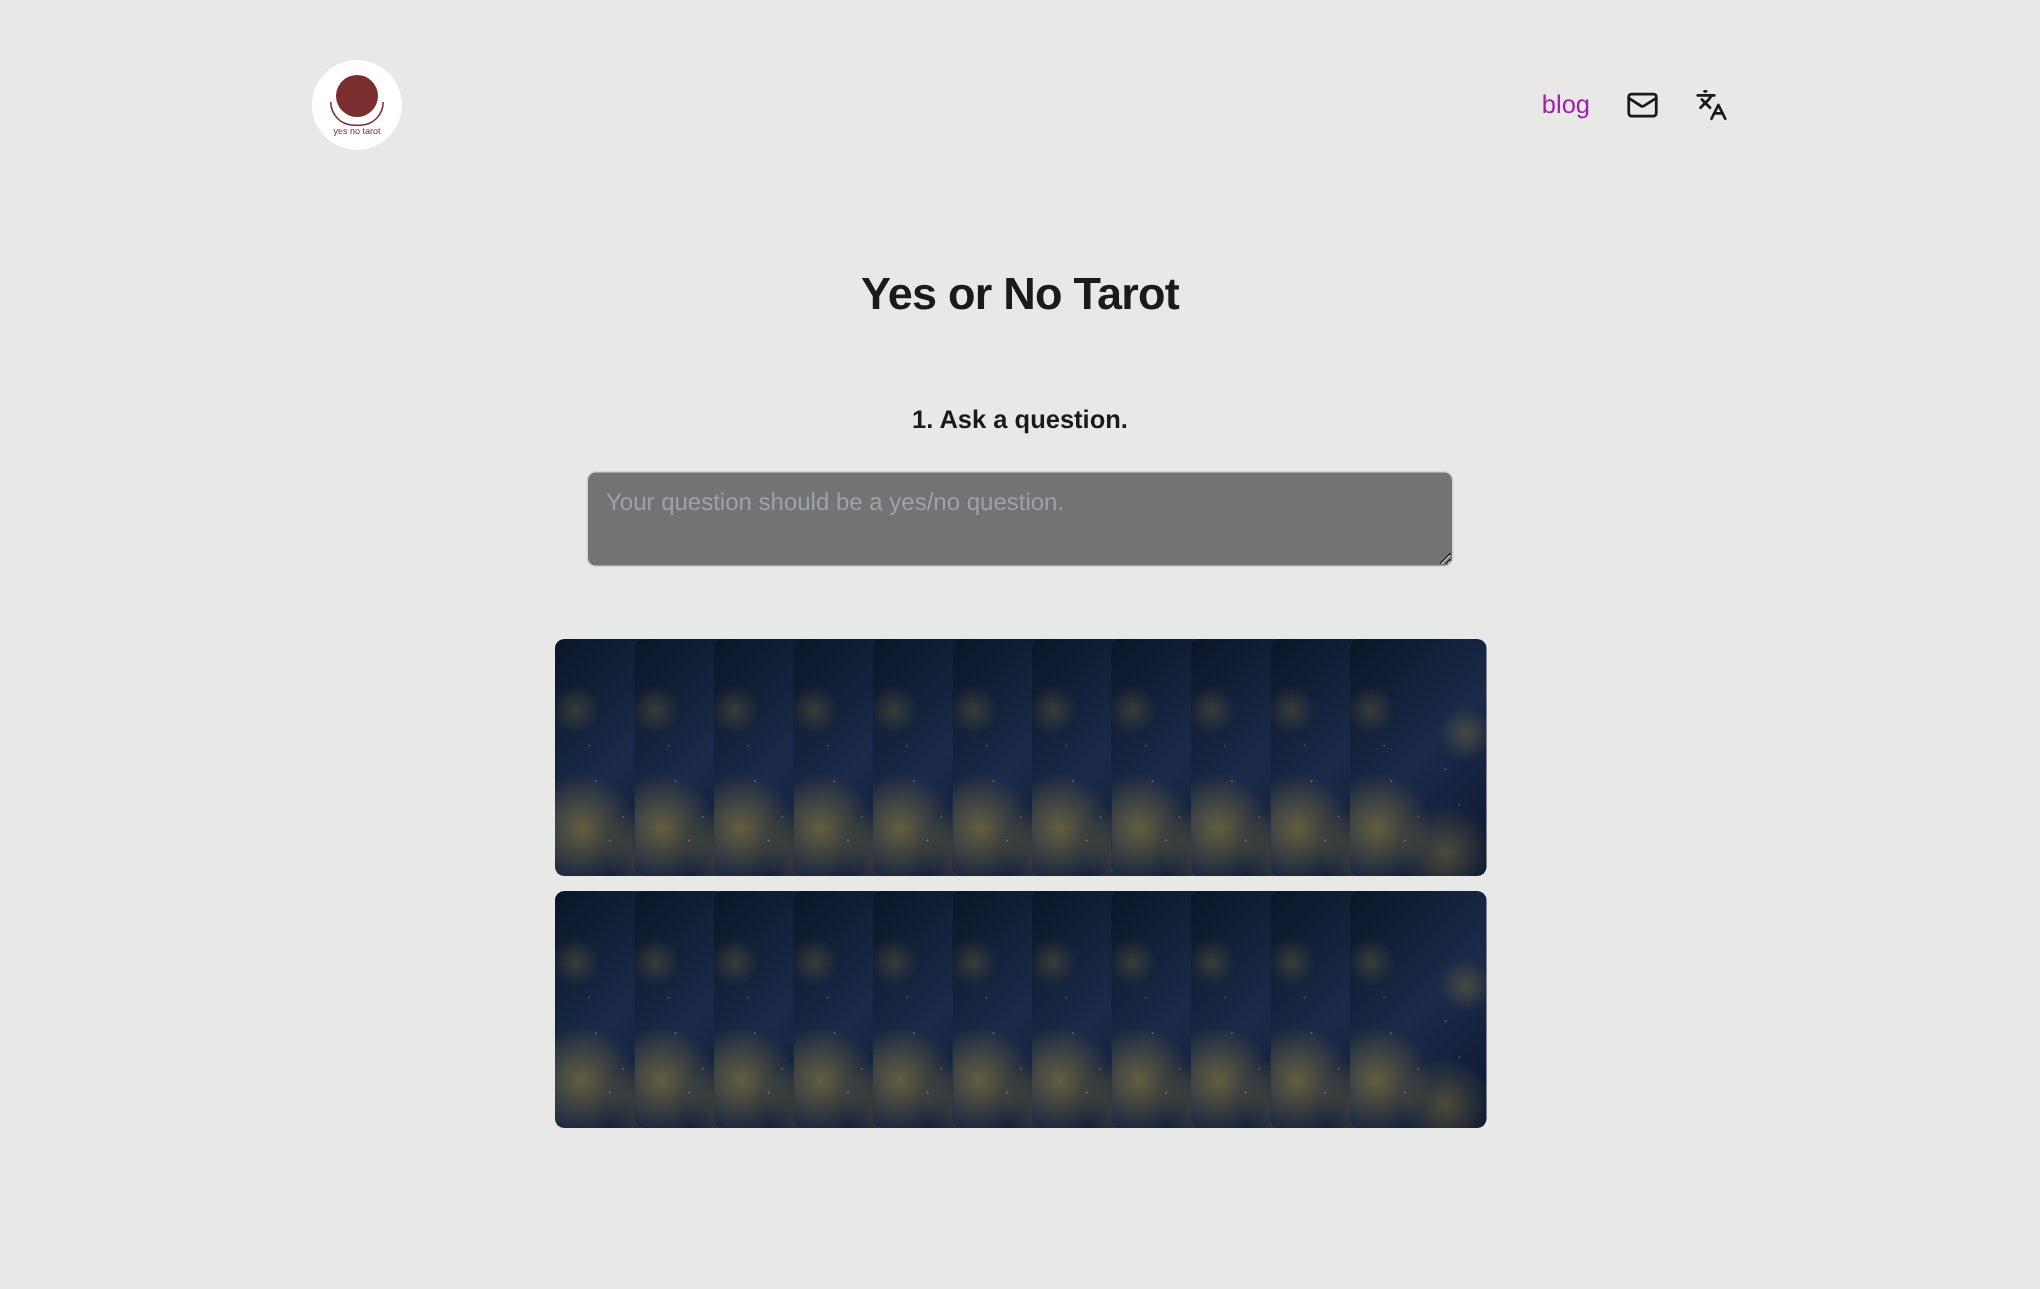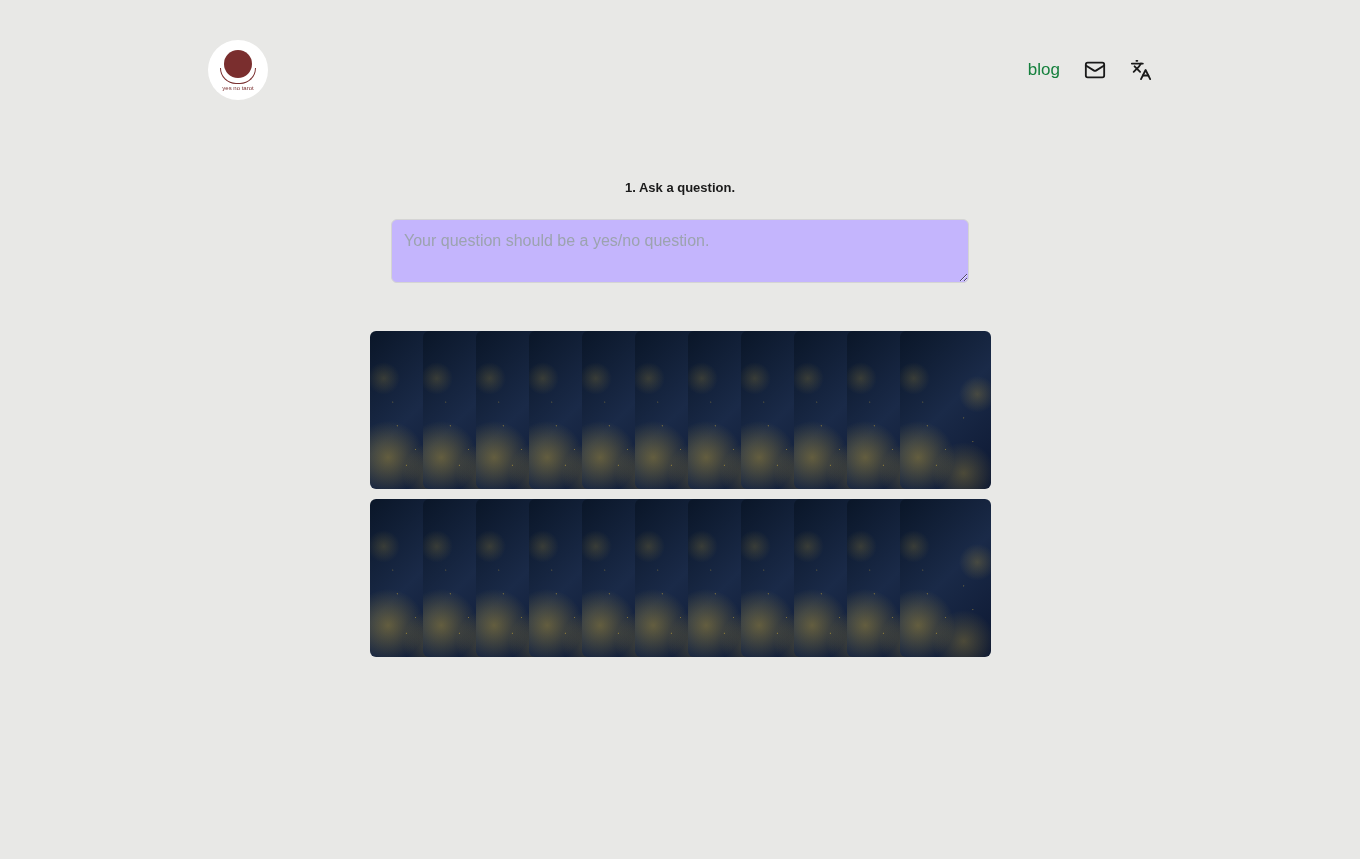--- a/index.html
+++ b/index.html
@@ -69,21 +69,21 @@
       font-weight: 500;
     }
     .nav {
       display: flex;
       align-items: center;
       gap: 24px;
     }
     .nav-link {
       font-size: 17px;
       font-weight: 500;
-      color: #15803d;
+      color: #a21caf;
       text-decoration: none;
       cursor: pointer;
     }
     .nav-icon {
       width: 22px;
       height: 22px;
       cursor: pointer;
       display: flex;
       align-items: center;
       justify-content: center;
@@ -92,37 +92,37 @@
       padding-top: 60px;
       text-align: center;
     }
     .title {
       font-size: 30px;
       font-weight: 800;
       letter-spacing: -0.5px;
       margin-bottom: 56px;
     }
     .step-label {
-      font-size: 13px;
+      font-size: 17px;
       font-weight: 700;
       margin-bottom: 24px;
     }
     .question-input {
       width: 578px;
       max-width: 100%;
       height: 64px;
       border: 1px solid #d4d4d4;
       border-radius: 6px;
       padding: 12px 12px;
       font-size: 16px;
       font-family: inherit;
       resize: both;
       display: block;
       margin: 0 auto 48px auto;
-      background: #c4b5fd;
+      background: #737373;
     }
     .question-input::placeholder {
       color: #9ca3af;
     }
     .step2-row {
       font-size: 17px;
       font-weight: 700;
       margin-bottom: 36px;
       display: inline-block;
     }
@@ -215,20 +215,21 @@
           <path d="M2 5h12"></path>
           <path d="M7 2h1"></path>
           <path d="m22 22-5-10-5 10"></path>
           <path d="M14 18h6"></path>
         </svg>
       </span>
     </nav>
   </header>
 
   <main class="main">
+    <h1 class="title">Yes or No Tarot</h1>
 
     <div class="step-label">1. Ask a question.</div>
 
     <textarea class="question-input" placeholder="Your question should be a yes/no question." style=""></textarea>
 
 
     <div class="cards-area">
       <div class="card-row">
         <div class="card"></div>
         <div class="card"></div>

